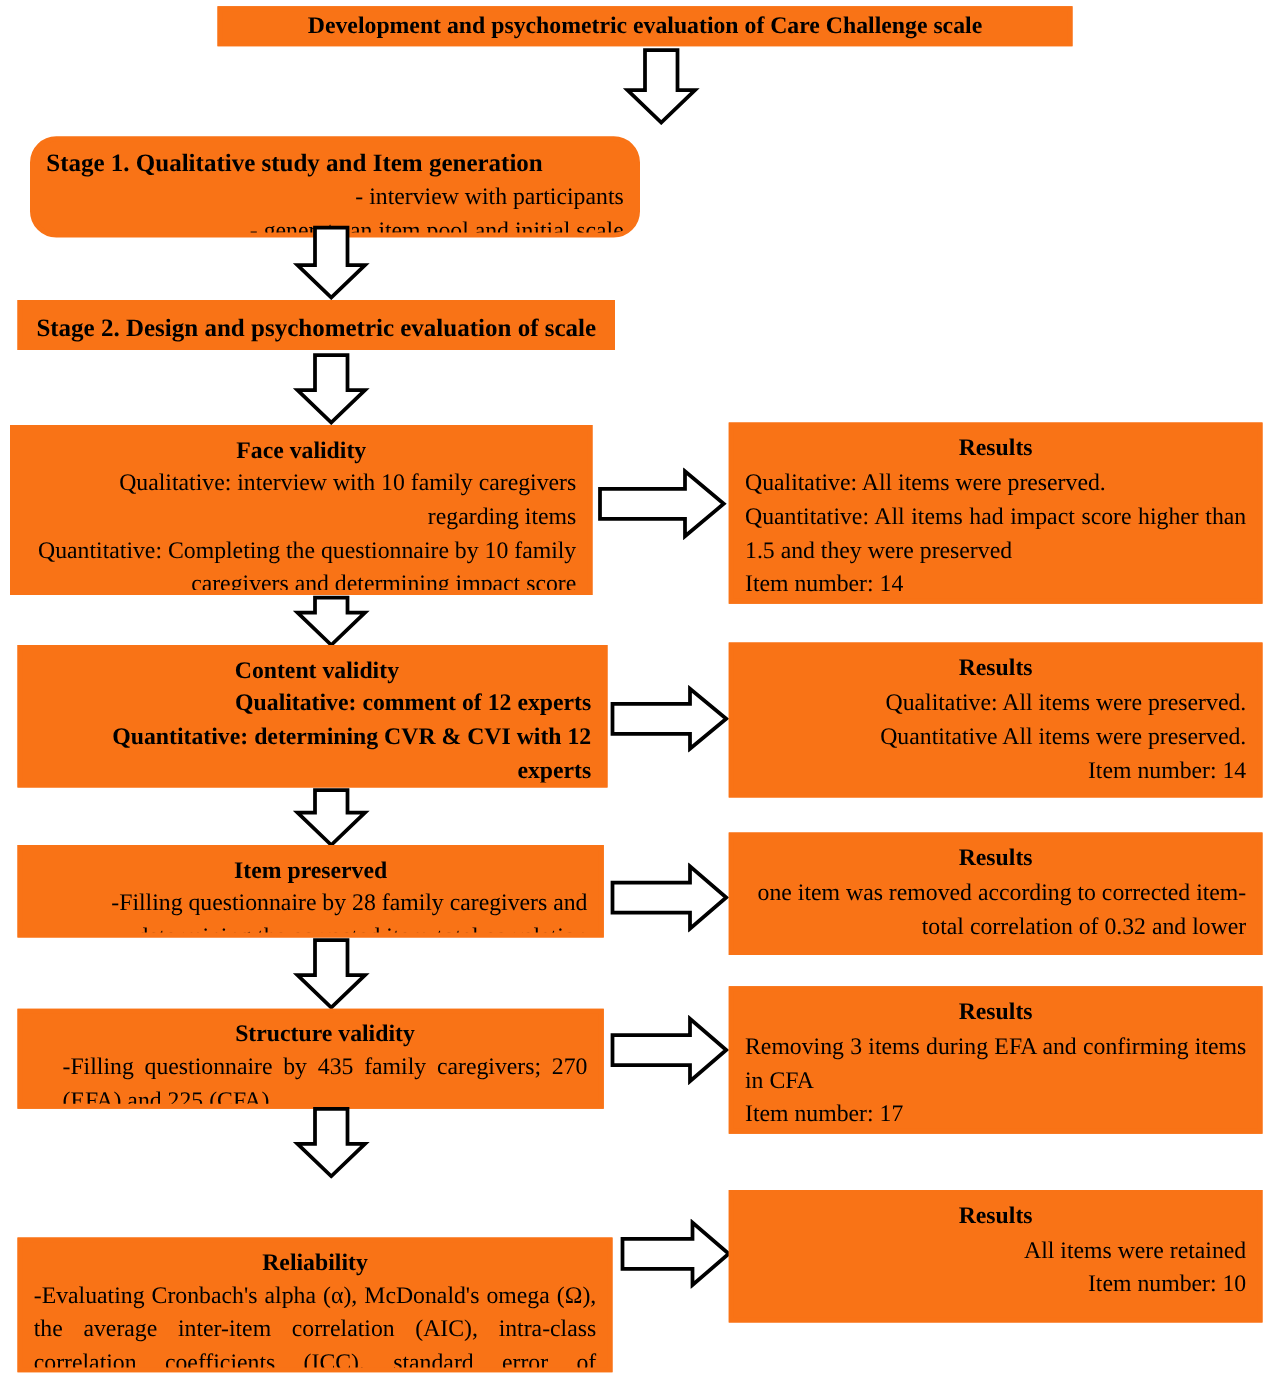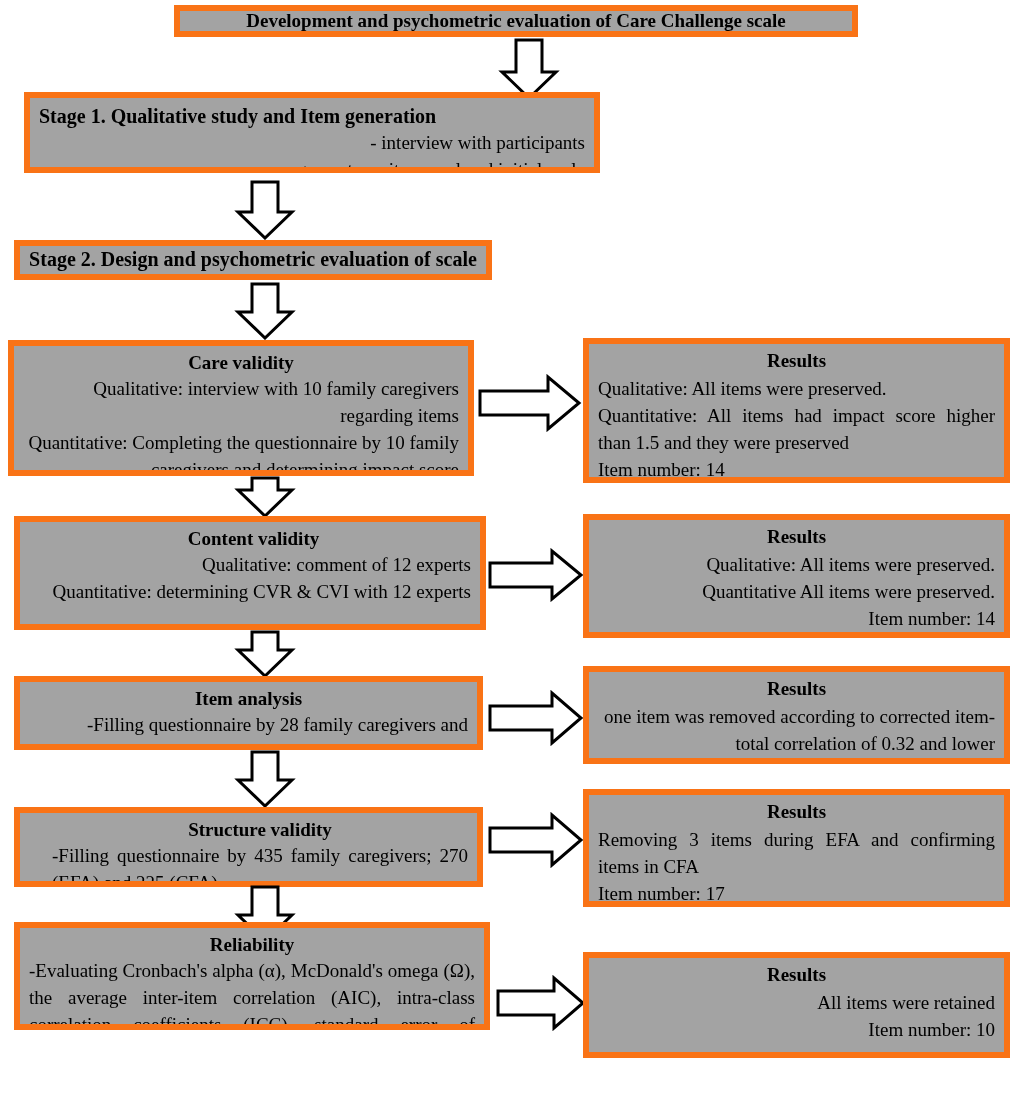--- a/index.html
+++ b/index.html
@@ -16,22 +16,22 @@
     overflow: hidden;
   }
   #canvas {
     position: absolute;
     left: 0; top: 0;
     width: 1021px;
     height: 1098px;
   }
   .box {
     position: absolute;
-    border: 6px solid #f97316;
-    background: #a3a3a3;
+    border: 4px solid #f97316;
+    background: #f97316;
     box-sizing: border-box;
     overflow: hidden;
   }
   .box-title {
     font-weight: bold;
     text-align: center;
     font-size: 19px;
     line-height: 1.30;
     white-space: nowrap;
   }
@@ -44,37 +44,37 @@
   .pad { padding: 5px 9px 0 9px; }
 
   
   #title-box {
     left: 174px; top: 5px; width: 684px; height: 32px;
     display: flex; align-items: center; justify-content: center;
   }
   #title-box .box-title { font-size: 19px; }
 
   
-  #stage1-box { left: 24px; top: 92px; width: 576px; height: 81px; }
+  #stage1-box { left: 24px; top: 109px; width: 488px; height: 81px; border-radius: 21px; }
   #stage1-box .box-title { text-align: left; font-size: 20px; }
   #stage1-box .box-body { margin-top: 1px; }
 
   
   #stage2-box {
     left: 14px; top: 240px; width: 478px; height: 40px;
-    display: flex; align-items: flex-start; justify-content: center;
+    display: flex; align-items: flex-end; justify-content: center;
   }
   #stage2-box .box-title { font-size: 20px; }
 
   
   #face-box { left: 8px; top: 340px; width: 466px; height: 136px; }
   #content-box { left: 14px; top: 516px; width: 472px; height: 114px; padding-left: 16px; }
   #item-box { left: 14px; top: 676px; width: 469px; height: 74px; }
   #structure-box { left: 14px; top: 807px; width: 469px; height: 80px; padding-left: 32px; }
-  #reliability-box { left: 14px; top: 922px; width: 476px; height: 108px; font-family: Liberation Serif, serif; }
+  #reliability-box { left: 14px; top: 990px; width: 476px; height: 108px; font-family: Liberation Serif, serif; }
 
   
   #res1-box { left: 583px; top: 338px; width: 427px; height: 145px; }
   #res2-box { left: 583px; top: 514px; width: 427px; height: 124px; }
   #res3-box { left: 583px; top: 666px; width: 427px; height: 98px; }
   #res4-box { left: 583px; top: 789px; width: 427px; height: 118px; }
   #res5-box { left: 583px; top: 952px; width: 427px; height: 106px; }
 
   .res-title { margin-bottom: 2px; }
 
@@ -111,21 +111,21 @@
 
   <div class="box" id="stage2-box">
     <div class="box-title">Stage 2. Design and psychometric evaluation of scale</div>
   </div>
 
   <svg class="arrow-svg" style="left:234px; top:282px; width:62px; height:58px;" viewBox="0 0 62 58">
     <polygon points="18,2 44,2 44,30 58,30 31,56 4,30 18,30"></polygon>
   </svg>
 
   <div class="box pad" id="face-box">
-    <div class="box-title">Care validity</div>
+    <div class="box-title">Face validity</div>
     <div class="box-body" style="white-space:pre-line;">Qualitative: interview with 10 family caregivers regarding items
 Quantitative: Completing the questionnaire by 10 family caregivers and determining impact score</div>
   </div>
 
   <svg class="arrow-svg" style="left:478px; top:374px; width:104px; height:58px;" viewBox="0 0 104 58">
     <polygon points="2,17 70,17 70,3 101,29 70,55 70,41 2,41"></polygon>
   </svg>
 
   <div class="box pad justified" id="res1-box">
     <div class="box-title res-title">Results</div>
@@ -133,41 +133,41 @@
 Quantitative: All items had impact score higher than 1.5 and they were preserved
 Item number: 14</div>
   </div>
 
   <svg class="arrow-svg" style="left:234px; top:476px; width:62px; height:42px;" viewBox="0 0 62 42">
     <polygon points="18,2 44,2 44,14 58,14 31,40 4,14 18,14"></polygon>
   </svg>
 
   <div class="box pad" id="content-box">
     <div class="box-title">Content validity</div>
-    <div class="box-body" style="white-space:pre-line;">Qualitative: comment of 12 experts
+    <div class="box-body" style="white-space:pre-line;font-weight:bold;">Qualitative: comment of 12 experts
 Quantitative: determining CVR &amp; CVI with 12 experts</div>
   </div>
 
   <svg class="arrow-svg" style="left:488px; top:548px; width:96px; height:54px;" viewBox="0 0 96 54">
     <polygon points="2,15 64,15 64,3 93,27 64,51 64,39 2,39"></polygon>
   </svg>
 
   <div class="box pad" id="res2-box">
     <div class="box-title res-title">Results</div>
     <div class="box-body" style="white-space:pre-line;">Qualitative: All items were preserved.
 Quantitative All items were preserved.
 Item number: 14</div>
   </div>
 
   <svg class="arrow-svg" style="left:234px; top:630px; width:62px; height:48px;" viewBox="0 0 62 48">
     <polygon points="18,2 44,2 44,20 58,20 31,46 4,20 18,20"></polygon>
   </svg>
 
   <div class="box pad" id="item-box">
-    <div class="box-title">Item analysis</div>
+    <div class="box-title">Item preserved</div>
     <div class="box-body">-Filling questionnaire by 28 family caregivers and determining the corrected item-total correlation</div>
   </div>
 
   <svg class="arrow-svg" style="left:488px; top:690px; width:96px; height:56px;" viewBox="0 0 96 56">
     <polygon points="2,16 64,16 64,3 93,28 64,53 64,40 2,40"></polygon>
   </svg>
 
   <div class="box pad" id="res3-box">
     <div class="box-title res-title">Results</div>
     <div class="box-body" style="white-space:pre-line;">one item was removed according to corrected item-total correlation of 0.32 and lower

